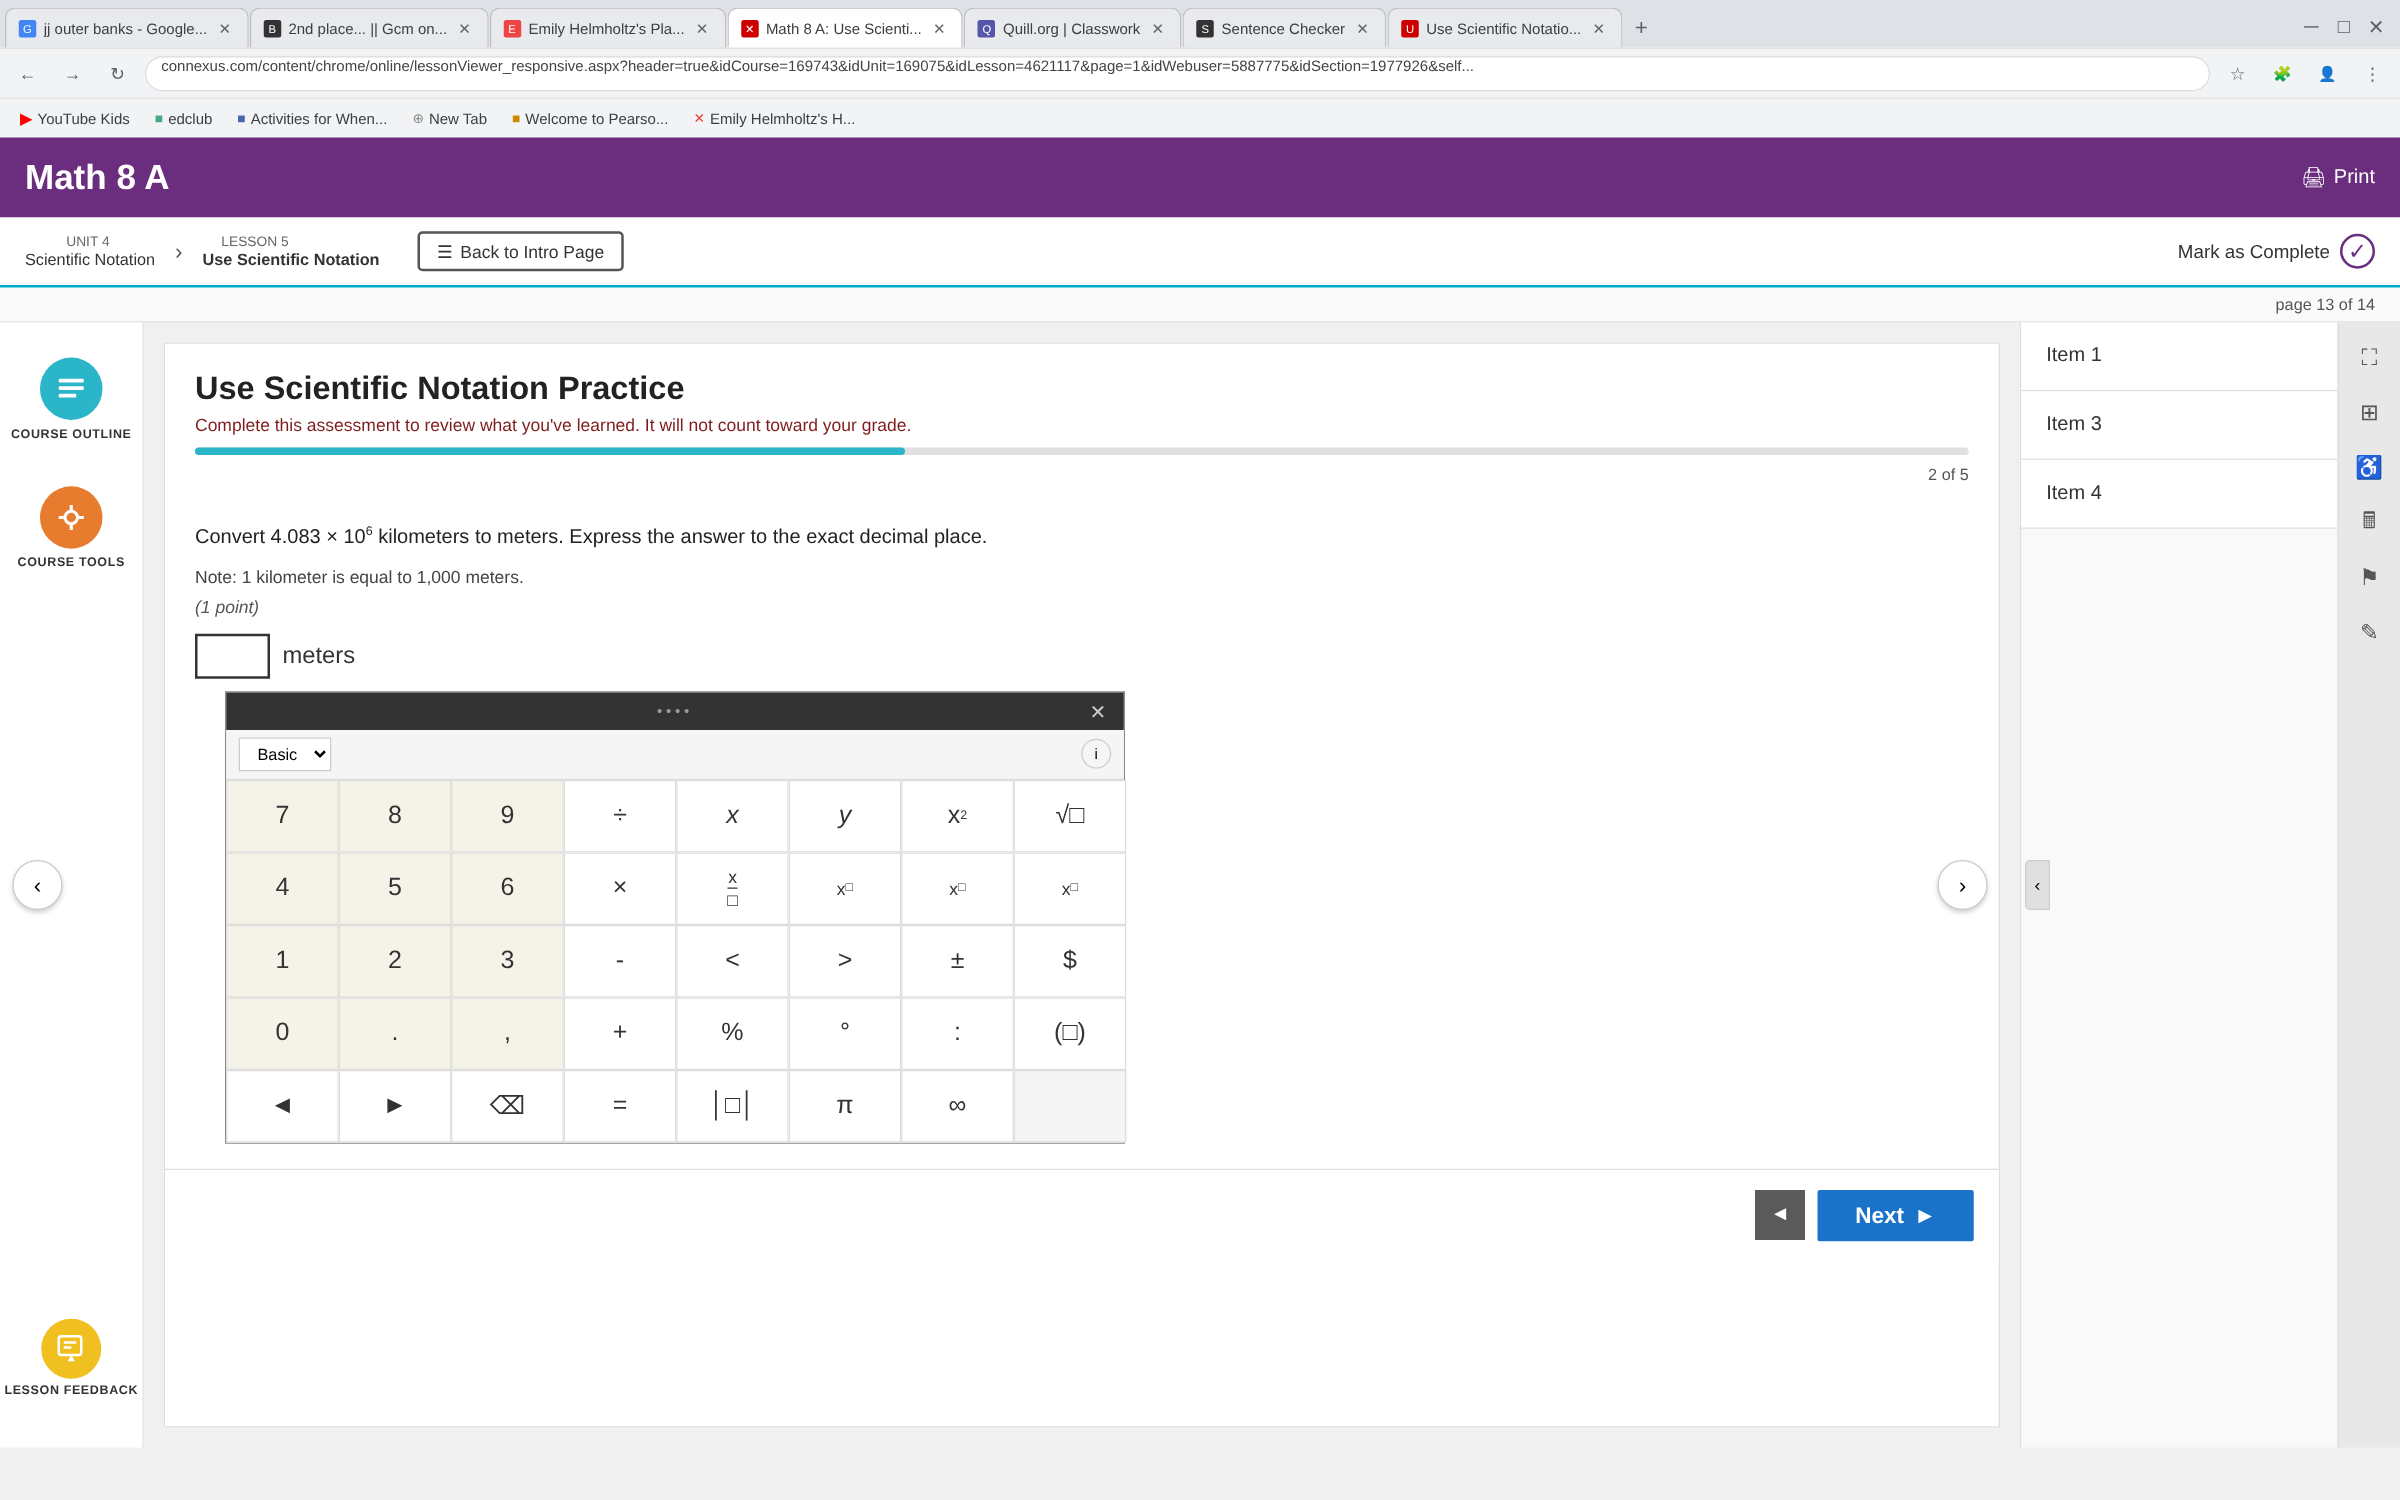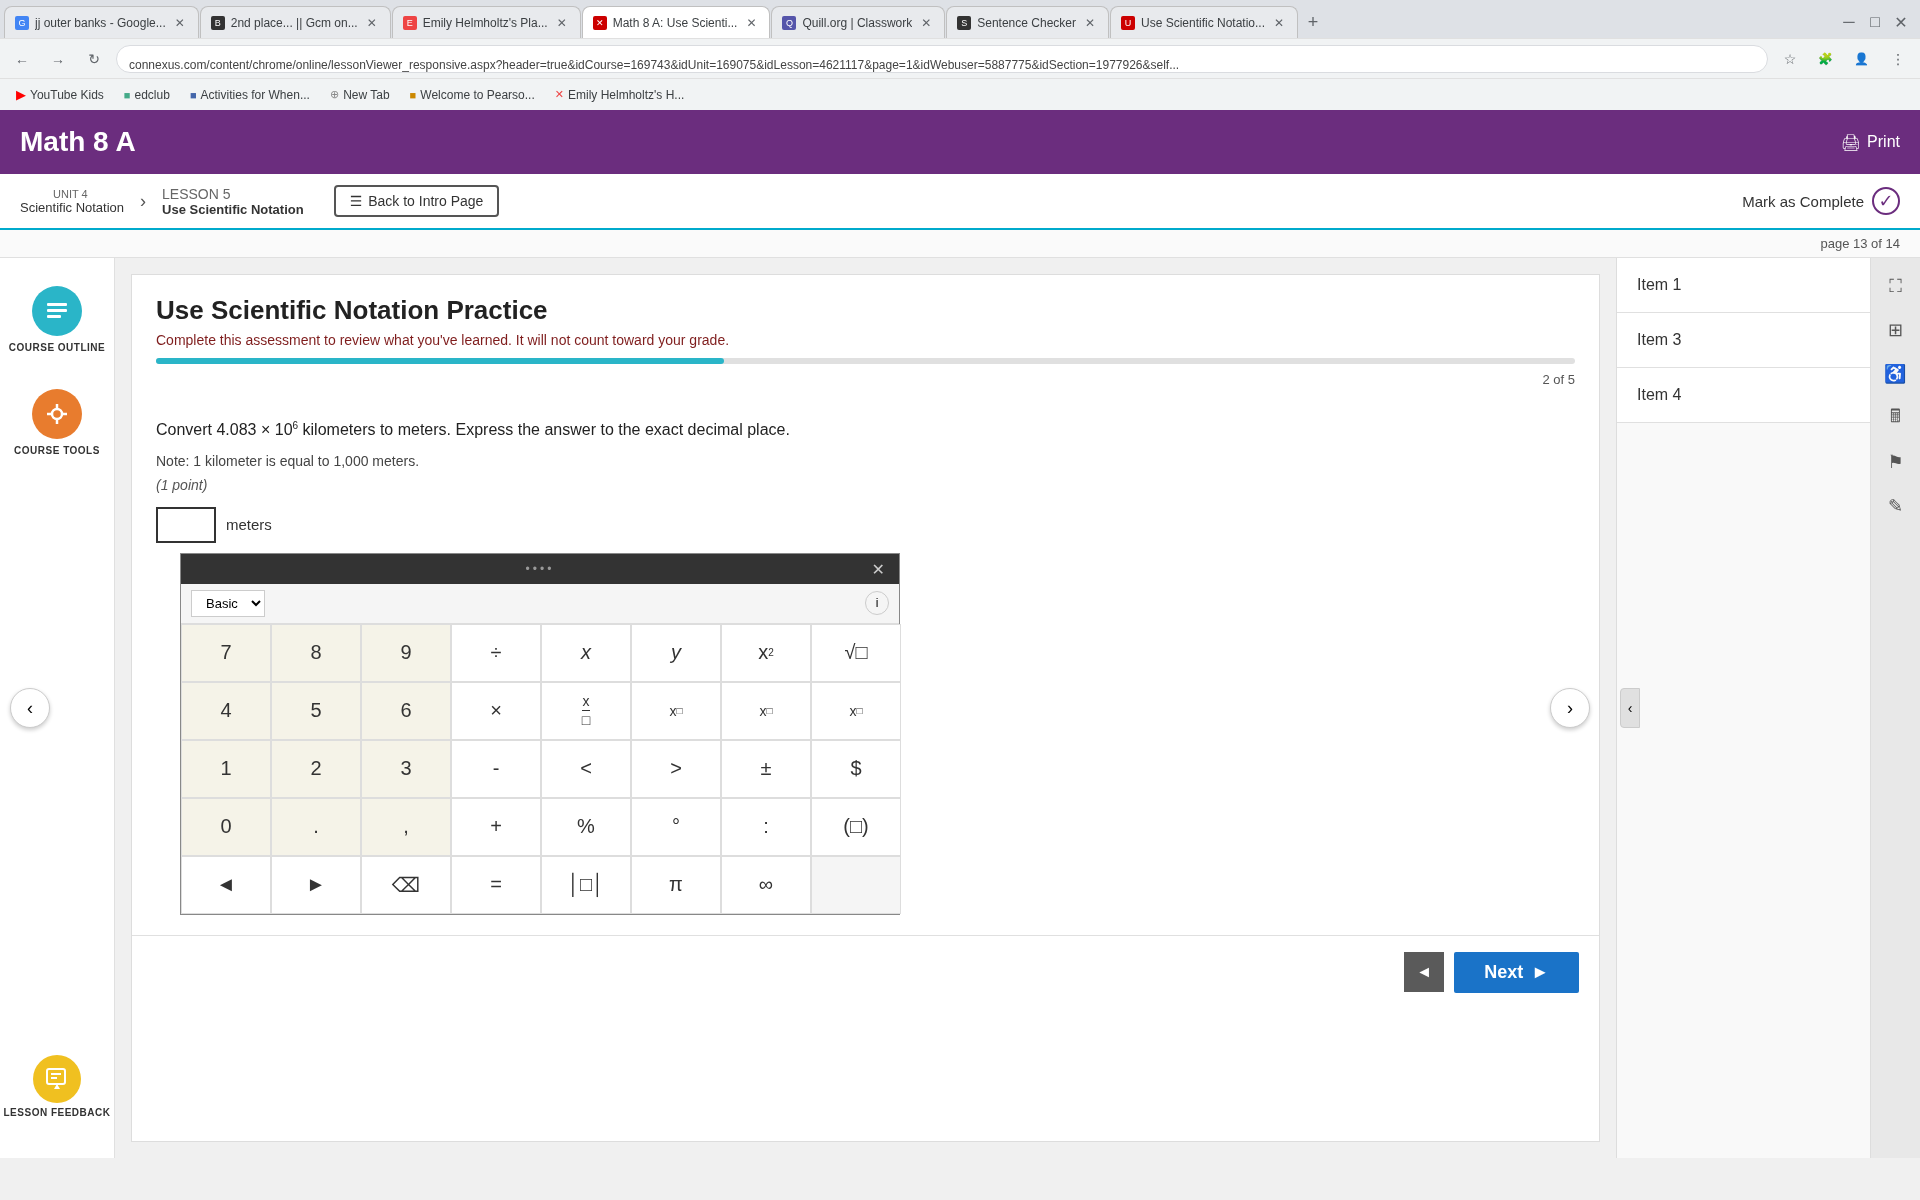--- a/index.html
+++ b/index.html
@@ -9,38 +9,38 @@
     .tab.active { background: #fff; z-index: 1; }
     .tab-favicon { width: 14px; height: 14px; border-radius: 2px; flex-shrink: 0; }
     .tab-label { white-space: nowrap; overflow: hidden; text-overflow: ellipsis; font-size: 12px; }
     .tab-close { margin-left: auto; width: 16px; height: 16px; display: flex; align-items: center; justify-content: center; border-radius: 50%; color: #5f6368; font-size: 12px; cursor: pointer; }
     .new-tab-btn { width: 28px; height: 28px; display: flex; align-items: center; justify-content: center; border-radius: 50%; color: #5f6368; font-size: 18px; cursor: pointer; margin-top: 2px; }
     .window-controls { margin-left: auto; display: flex; align-items: center; gap: 8px; padding-right: 10px; }
     .win-btn { width: 18px; height: 18px; display: flex; align-items: center; justify-content: center; font-size: 16px; cursor: pointer; color: #5f6368; }
 
     .nav-bar { display: flex; align-items: center; height: 40px; background: #f1f3f4; padding: 4px 8px; gap: 8px; border-top: 1px solid #e0e0e0; }
     .nav-btn { width: 28px; height: 28px; display: flex; align-items: center; justify-content: center; border-radius: 50%; color: #5f6368; font-size: 14px; cursor: pointer; }
-    .address-bar { flex: 1; height: 28px; background: #fff; border-radius: 14px; display: flex; align-items: flex-end; padding: 0 12px; font-size: 13px; color: #333; border: 1px solid #dadce0; overflow: hidden; text-overflow: ellipsis; white-space: nowrap; }
+    .address-bar { flex: 1; height: 28px; background: #fff; border-radius: 14px; display: flex; align-items: flex-start; padding: 0 12px; font-size: 13px; color: #333; border: 1px solid #dadce0; overflow: hidden; text-overflow: ellipsis; white-space: nowrap; }
 
     .bookmarks-bar { display: flex; align-items: center; height: 32px; background: #f1f3f4; padding: 0 8px; gap: 4px; border-top: 1px solid #e0e0e0; }
     .bookmark-item { display: flex; align-items: center; gap: 4px; padding: 2px 8px; border-radius: 4px; font-size: 12px; color: #3c4043; cursor: pointer; white-space: nowrap; }
 
     
     .app-header { background: #6b2d7e; color: white; height: 64px; display: flex; align-items: center; padding: 0 20px; }
     .app-title { font-size: 28px; font-weight: bold; }
     .print-btn { margin-left: auto; display: flex; align-items: center; gap: 6px; font-size: 16px; cursor: pointer; color: white; }
 
     .breadcrumb-bar { background: white; height: 56px; display: flex; align-items: center; padding: 0 20px; border-bottom: 2px solid #00aacc; }
     .breadcrumb-section { display: flex; align-items: center; gap: 8px; }
     .breadcrumb-unit { display: flex; flex-direction: column; }
     .breadcrumb-unit-label { font-size: 11px; color: #666; padding-left: 33px; }
     .breadcrumb-unit-name { font-size: 13px; color: #333; font-weight: 500; }
     .breadcrumb-arrow { font-size: 18px; color: #555; margin: 0 8px; }
     .breadcrumb-lesson { display: flex; flex-direction: column; }
-    .breadcrumb-lesson-label { font-size: 14px; color: #666; }
+    .breadcrumb-lesson-label { font-size: 11px; color: #666; margin-left: 15px; }
     .breadcrumb-lesson-name { font-size: 13px; color: #333; font-weight: 600; }
     .back-btn { display: flex; align-items: center; gap: 6px; border: 2px solid #555; border-radius: 4px; padding: 6px 14px; font-size: 14px; cursor: pointer; color: #333; margin-left: 30px; }
     .mark-complete { margin-left: auto; display: flex; align-items: center; gap: 8px; font-size: 15px; color: #333; cursor: pointer; }
     .check-circle { width: 28px; height: 28px; border-radius: 50%; border: 2px solid #6b2d7e; display: flex; align-items: center; justify-content: center; color: #6b2d7e; font-size: 18px; }
 
     .page-indicator-bar { text-align: right; padding: 6px 20px; font-size: 13px; color: #555; background: #fafafa; border-bottom: 1px solid #e0e0e0; }
 
     .main-layout { display: flex; height: calc(1200px - 38px - 40px - 32px - 80px - 56px - 30px); }
 
     
@@ -59,21 +59,21 @@
     .progress-bar-fill { height: 100%; background: #2ab5c8; border-radius: 3px; }
     .of-label { font-size: 13px; color: #555; text-align: right; margin-bottom: 10px; }
 
     .question-area { padding: 10px 24px 20px; }
     .question-text { font-size: 16px; color: #222; line-height: 1.6; margin-bottom: 10px; }
     .note-text { font-size: 14px; color: #444; margin-bottom: 8px; }
     .point-text { font-size: 14px; color: #555; font-style: italic; margin-bottom: 14px; }
 
     .answer-input-row { display: flex; align-items: center; gap: 10px; margin-bottom: 10px; }
     .answer-box { width: 60px; height: 36px; border: 2px solid #333; display: flex; align-items: center; justify-content: center; cursor: text; }
-    .answer-label { font-size: 15px; color: #333; text-align: right; }
+    .answer-label { font-size: 19px; color: #333; text-align: right; }
 
     
     .math-keyboard { background: #fff; border: 1px solid #888; width: 720px; position: relative; margin: 0 24px; }
     .keyboard-drag { background: #333; height: 30px; display: flex; align-items: center; justify-content: center; cursor: grab; color: #aaa; font-size: 12px; letter-spacing: 4px; }
     .keyboard-close { position: absolute; right: 10px; top: 6px; color: #ccc; font-size: 16px; cursor: pointer; }
     .keyboard-toolbar { display: flex; align-items: center; padding: 6px 10px; background: #f5f5f5; border-bottom: 1px solid #ddd; }
     .keyboard-select { border: 1px solid #ccc; padding: 4px 10px; font-size: 13px; background: white; }
     .keyboard-info-btn { margin-left: auto; width: 24px; height: 24px; border: 1px solid #ccc; border-radius: 50%; display: flex; align-items: center; justify-content: center; font-size: 12px; cursor: pointer; }
     .key-row { display: flex; }
     .key { min-width: 90px; height: 58px; border: 1px solid #ddd; display: flex; align-items: center; justify-content: center; font-size: 20px; cursor: pointer; color: #333; user-select: none; }

